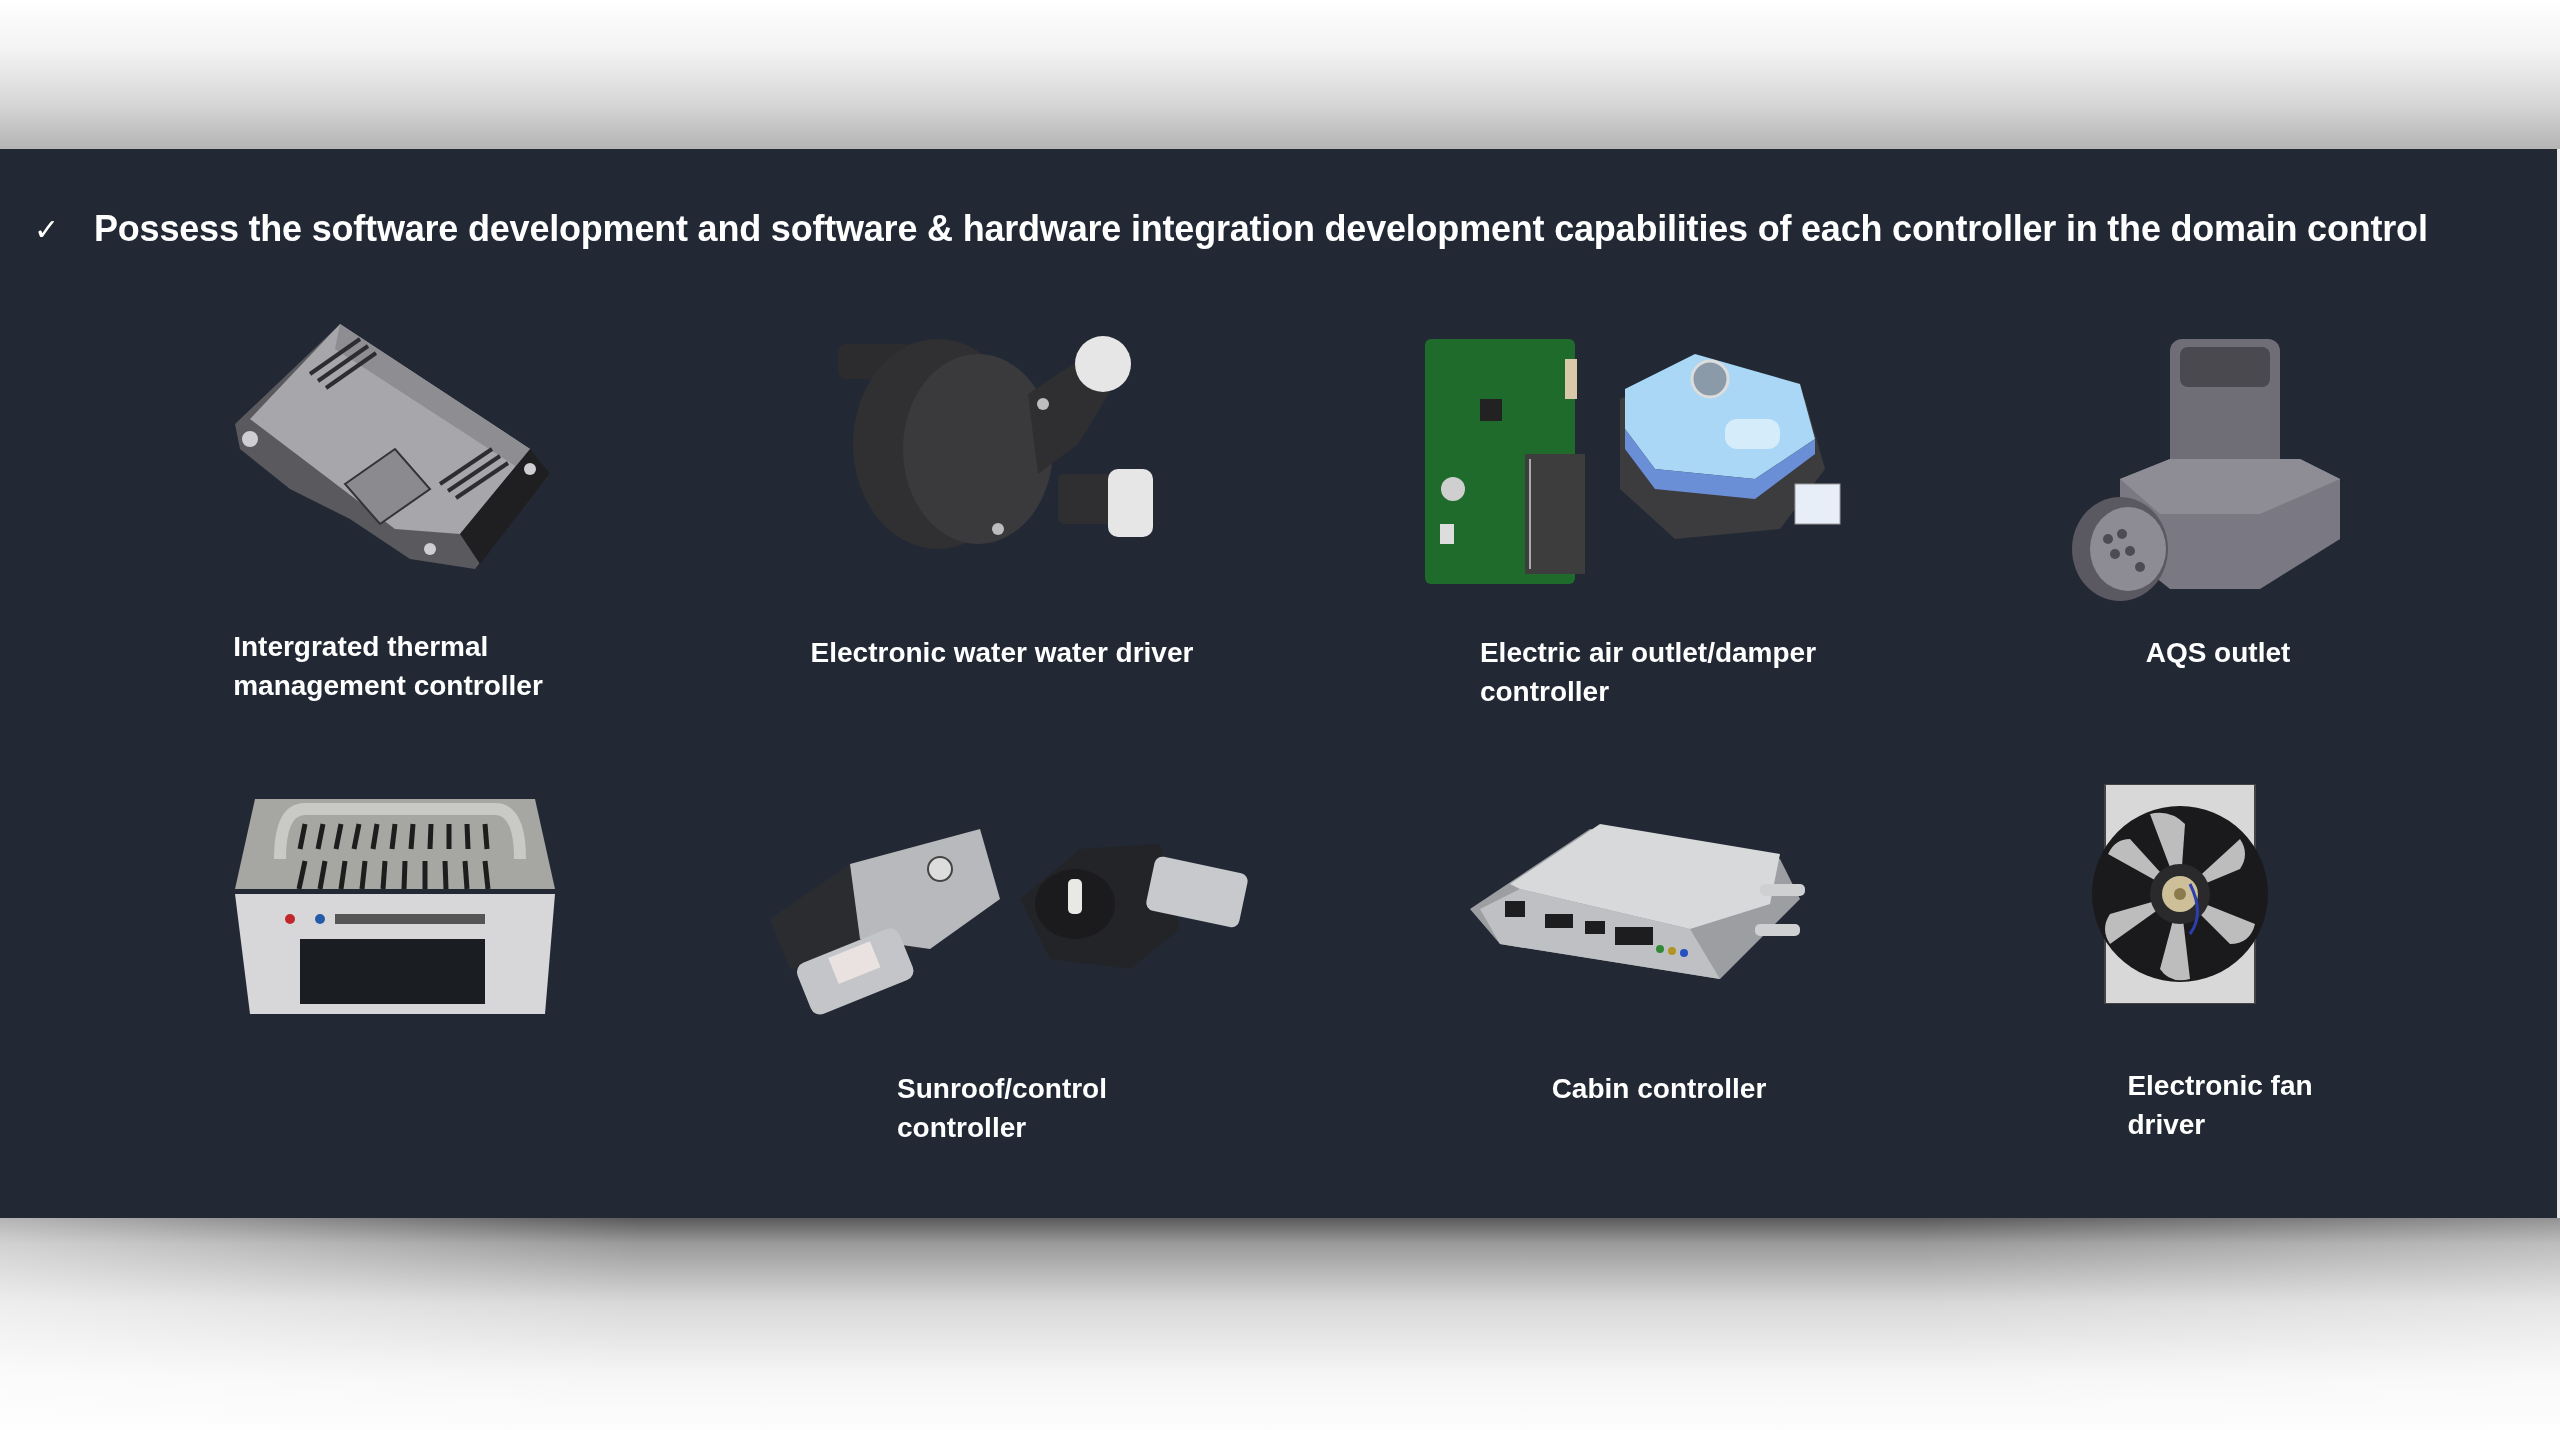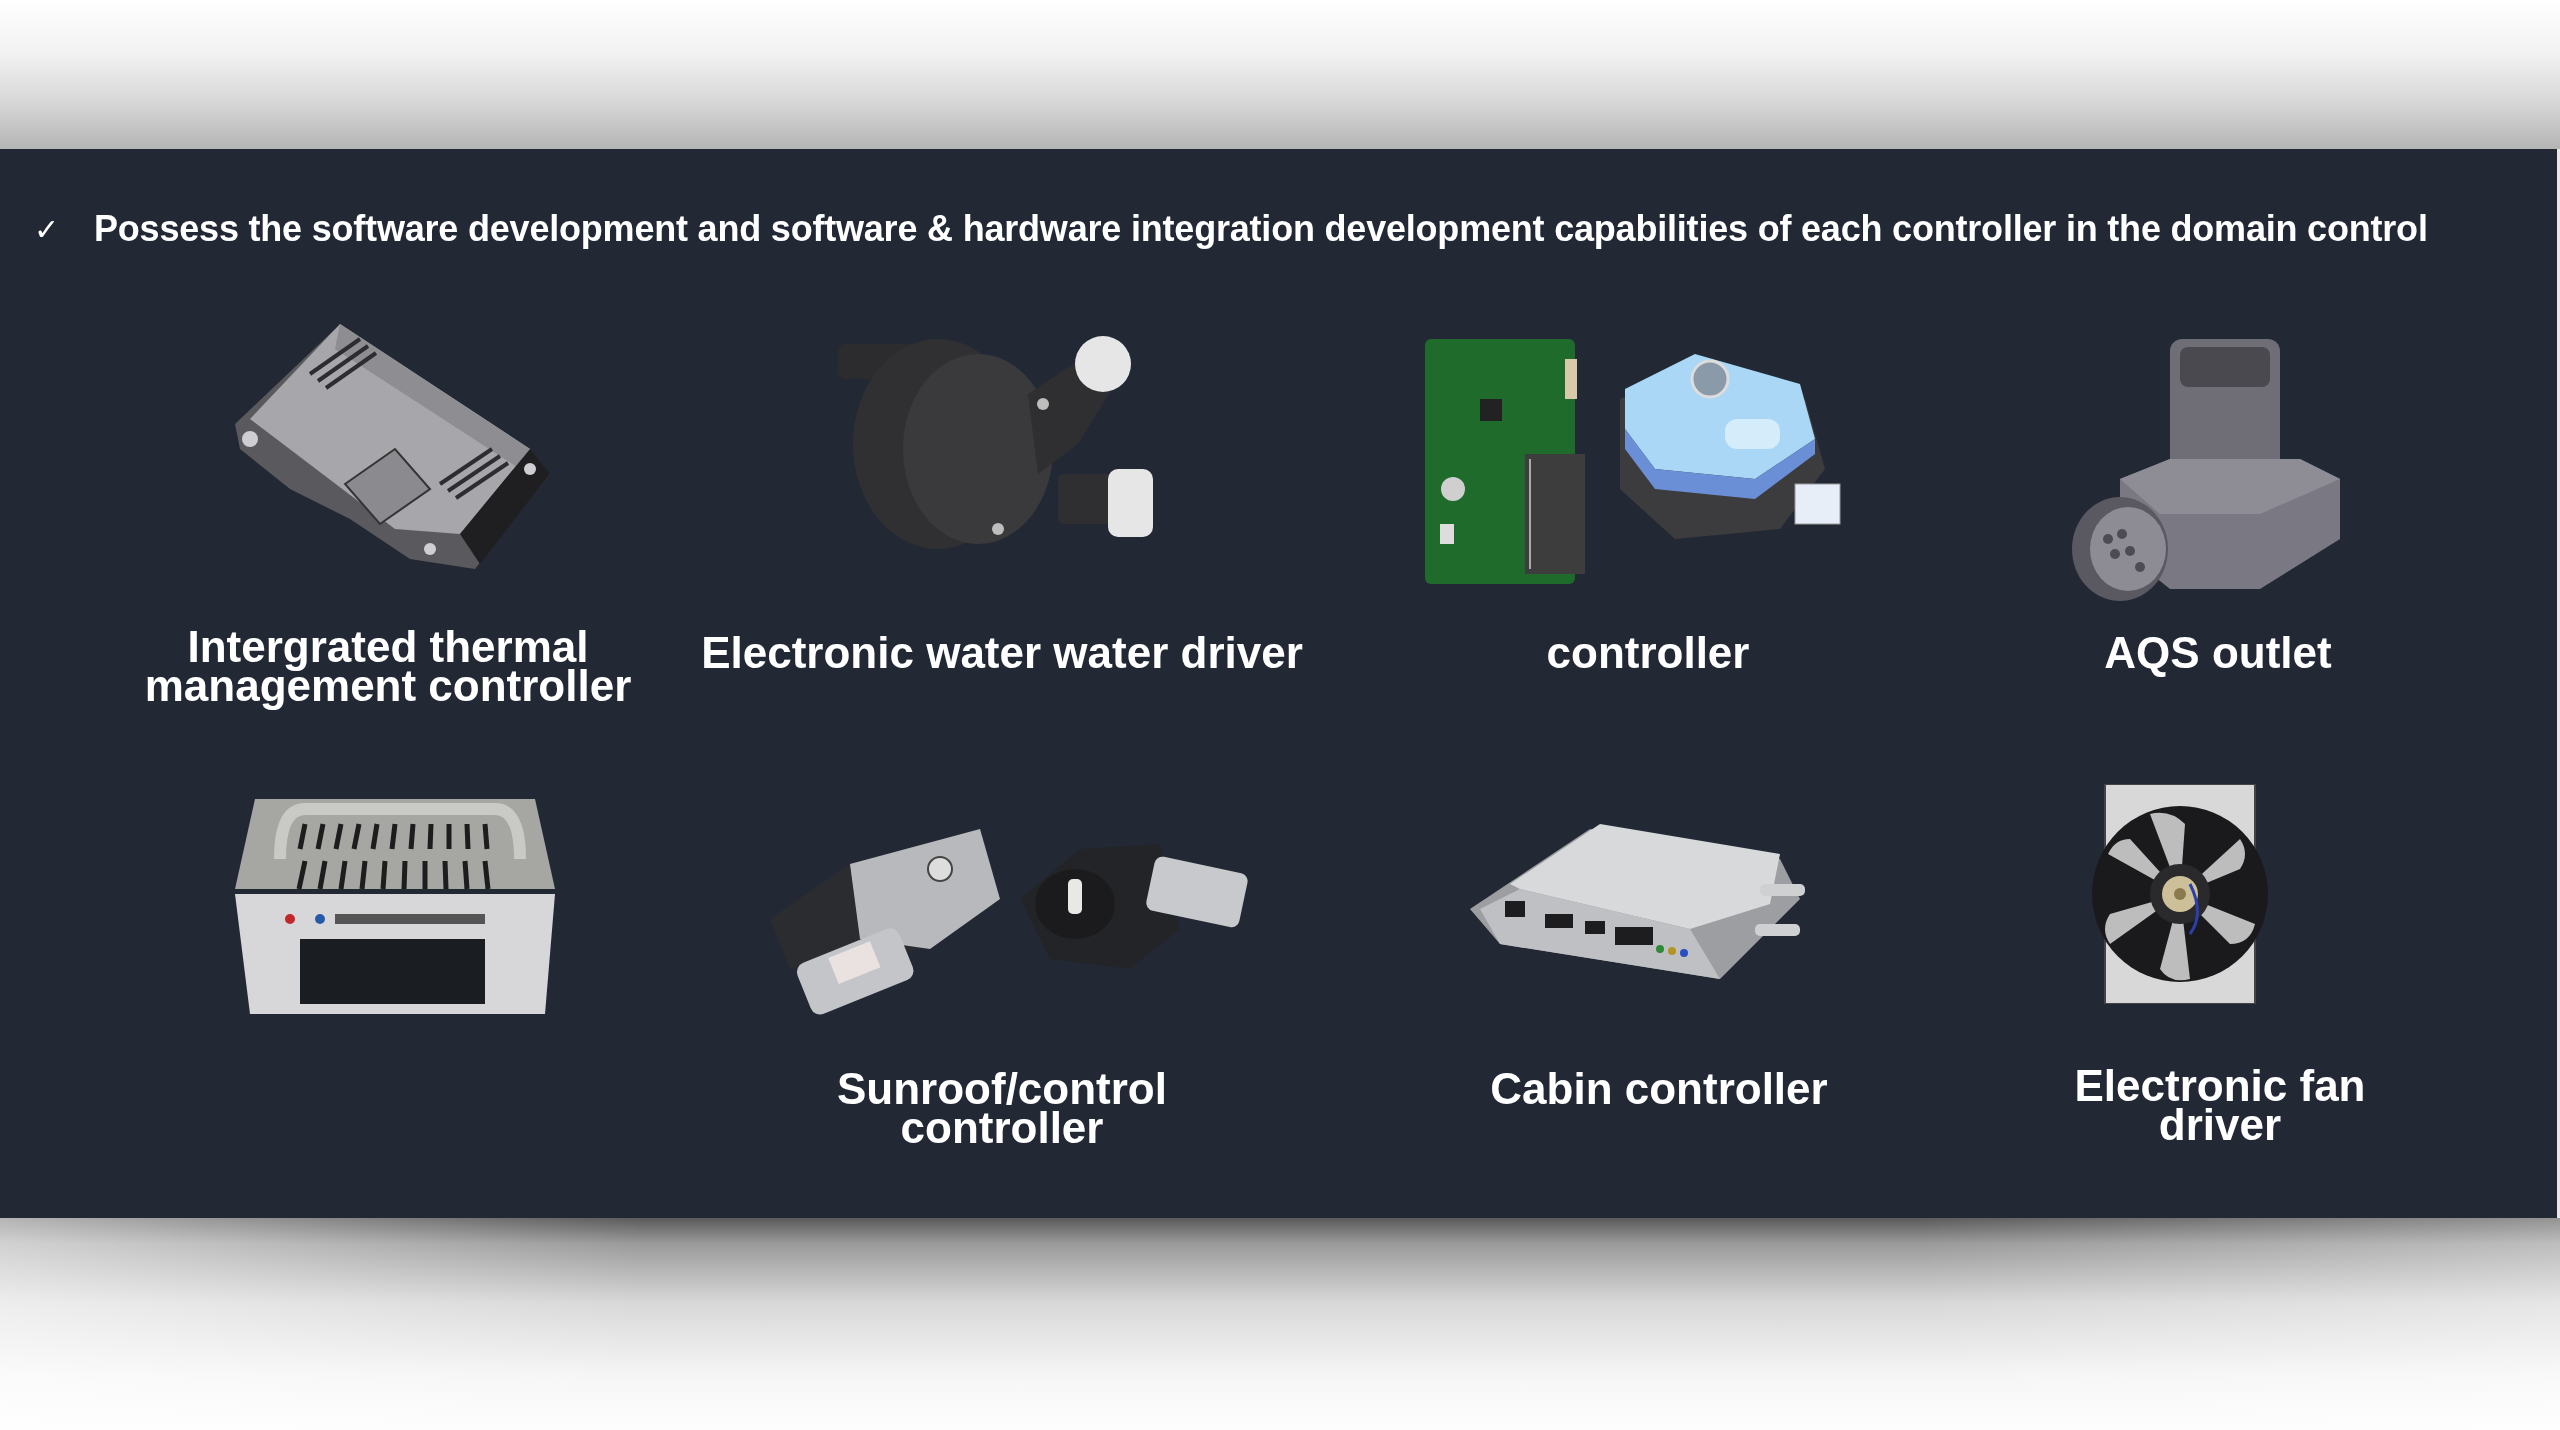--- a/index.html
+++ b/index.html
@@ -31,22 +31,22 @@
     position:absolute; left:34px; top:50px; height:60px;
     display:flex; align-items:center; color:#ffffff;
   }
   .check {
     font-family:"DejaVu Sans", sans-serif; font-size:30px; width:60px; color:#ffffff;
   }
   .headline-text {
     font-weight:bold; font-size:36px; letter-spacing:-0.2px; white-space:nowrap;
   }
   .caption {
-    position:absolute; color:#ffffff; font-weight:bold; font-size:44px; line-height:39px;
-    text-align:center; white-space:nowrap; transform:translateX(-50%);
+    position:absolute; color:#ffffff; font-weight:bold; font-size:28px; line-height:39px;
+    white-space:nowrap; transform:translateX(-50%);
   }
   .prod { position:absolute; }
 </style>
 </head>
 <body>
 
 <div class="top-shade"></div>
 
 <div class="panel">
 
@@ -200,20 +200,21 @@
   </svg>
 
   <div class="caption" style="left:388px;top:478px">
     <div>Intergrated thermal</div>
     <div>management controller</div>
   </div>
   <div class="caption" style="left:1002px;top:484px">
     <div>Electronic water water driver</div>
   </div>
   <div class="caption" style="left:1648px;top:484px">
+    <div>Electric air outlet/damper</div>
     <div>controller</div>
   </div>
   <div class="caption" style="left:2218px;top:484px">
     <div>AQS outlet</div>
   </div>
 
   <div class="caption" style="left:1002px;top:920px">
     <div>Sunroof/control</div>
     <div>controller</div>
   </div>

